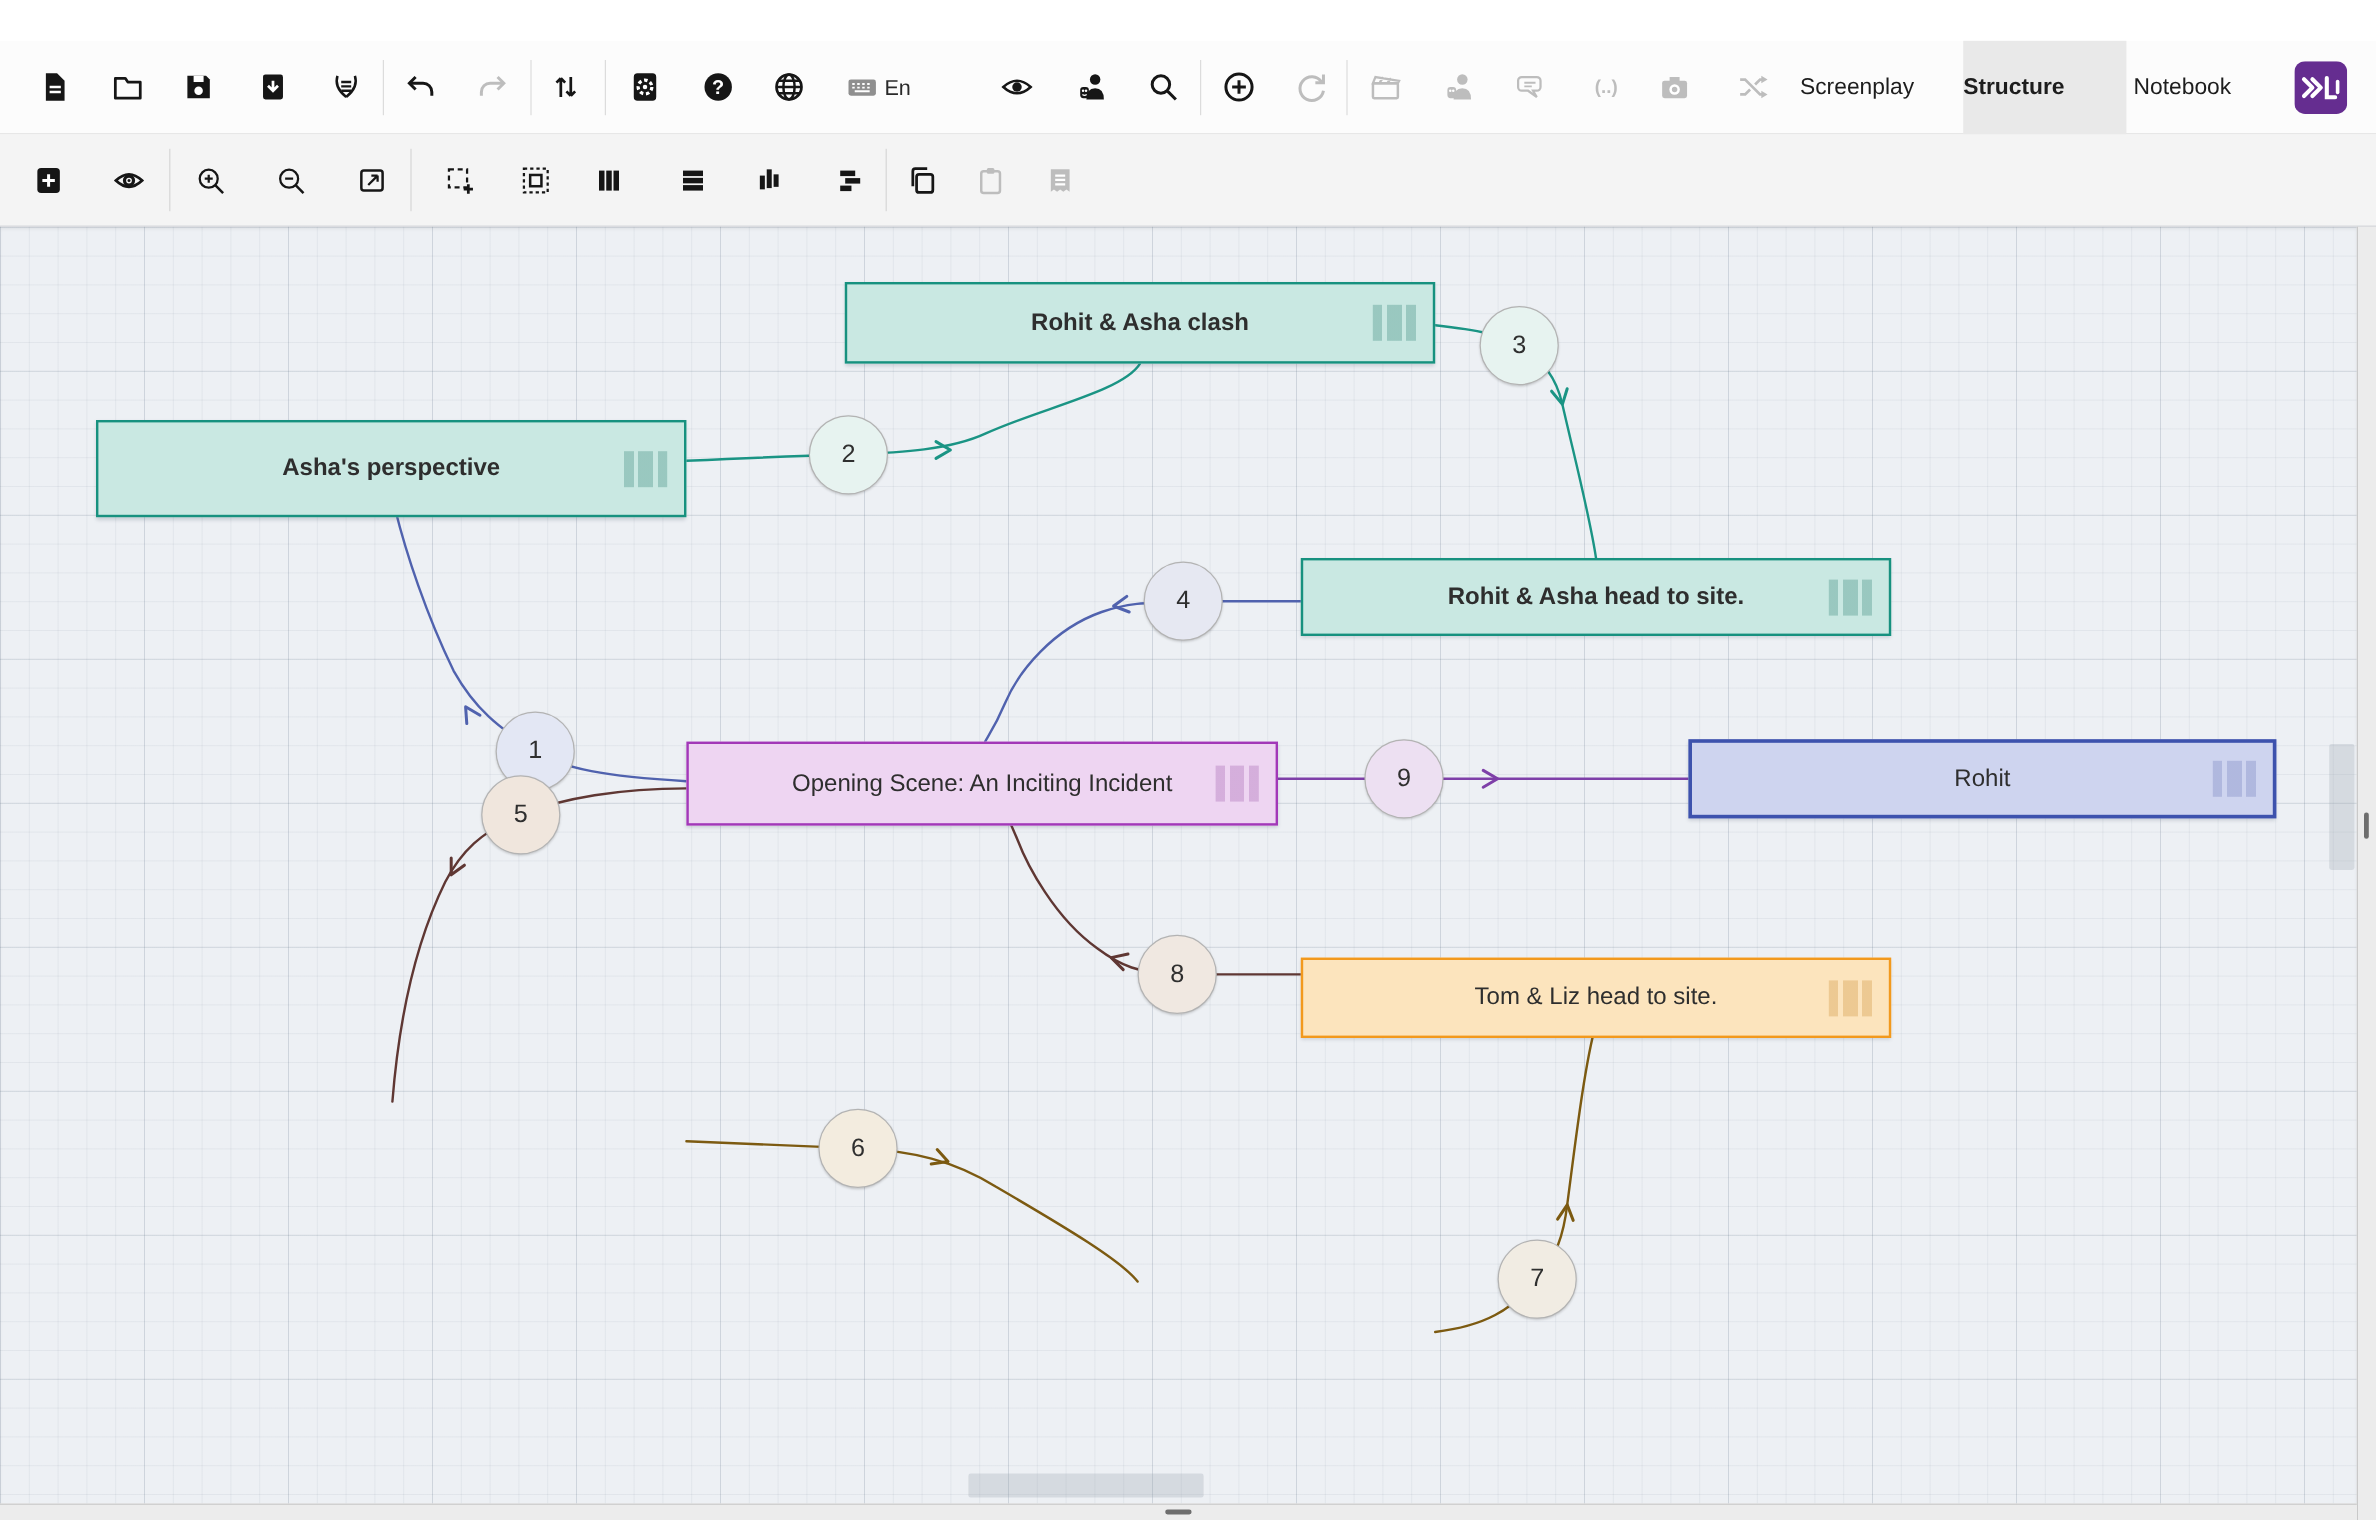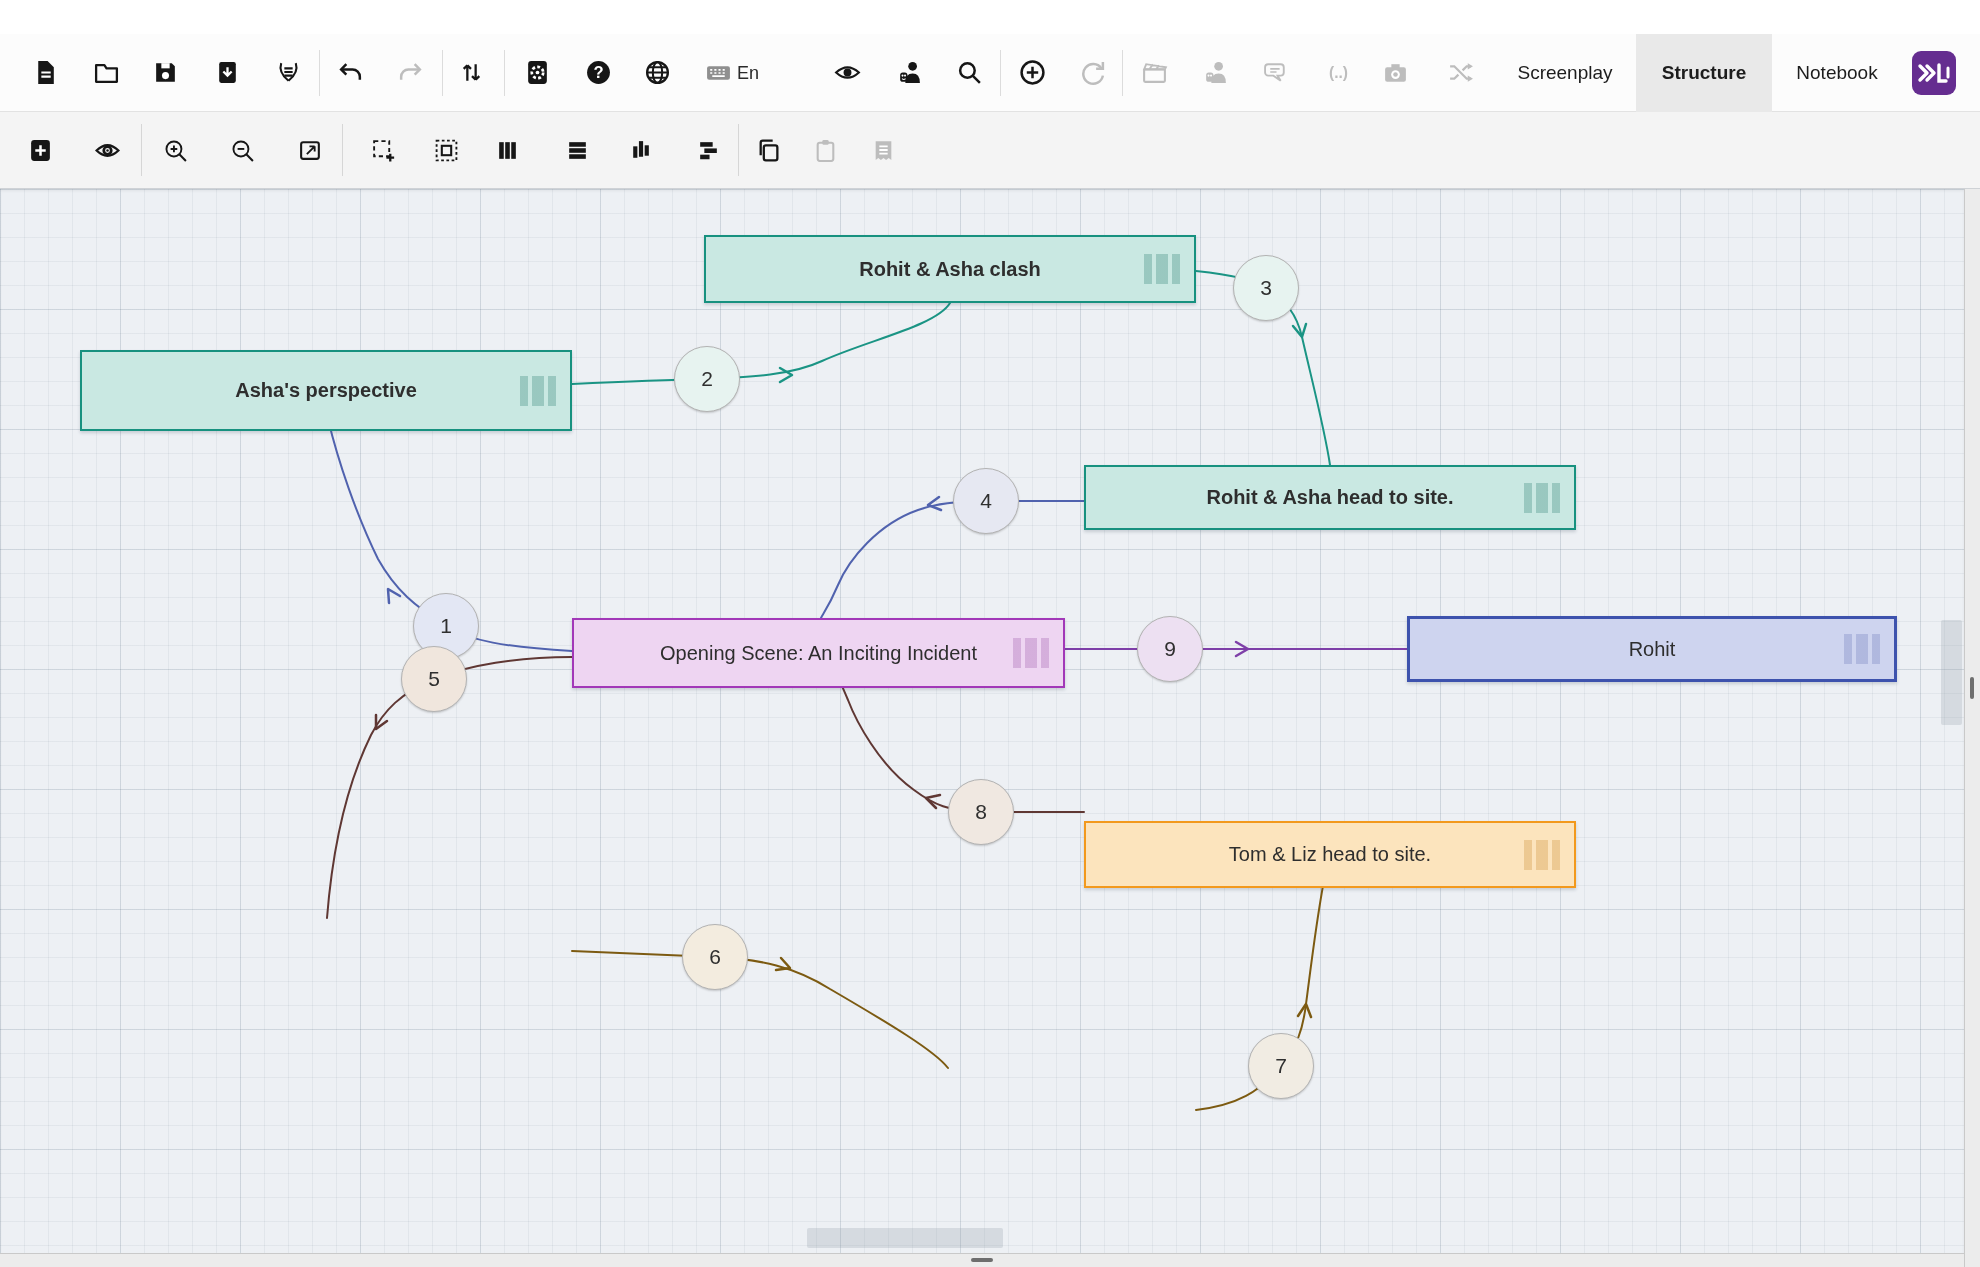--- a/index.html
+++ b/index.html
@@ -20,21 +20,21 @@
   #tb2{top:112px;height:77px;background:#f4f4f4;border-bottom:1px solid #cfd2d6;}
   .tb{position:absolute;top:50%;transform:translateY(-50%);width:40px;height:40px;
     display:flex;align-items:center;justify-content:center;color:#161616;cursor:pointer;}
   .tb svg{width:27px;height:27px;display:block;}
   #tb2 .tb svg{width:25px;height:25px;}
   .tb.disabled{color:#bdbdbd;}
   .tb.gray{color:#8f8f8f;}
   .sep{position:absolute;top:50%;transform:translateY(-50%);width:1px;height:46px;background:#dcdcdc;}
   #tb2 .sep{height:52px;background:#d6d6d6;}
   .lang-label{position:absolute;left:737px;top:0;height:78px;line-height:78px;font-size:18px;color:#2a2a2a;}
-  .tab{position:absolute;top:0;height:78px;line-height:78px;text-align:center;font-size:19px;color:#1d1d1d;cursor:pointer;}
+  .tab{position:absolute;top:0;height:78px;line-height:78px;font-size:19px;color:#1d1d1d;cursor:pointer;}
   .tab.active{background:#e9e9e9;font-weight:bold;}
   .logo{position:absolute;left:1912px;top:17px;width:44px;height:44px;cursor:pointer;}
   
   #canvas{position:absolute;left:0;top:189px;width:1964px;height:1064px;overflow:hidden;cursor:default;
     background-color:#edf0f4;
     background-image:
       linear-gradient(rgba(120,135,155,.18) 1px,transparent 1px),
       linear-gradient(90deg,rgba(120,135,155,.18) 1px,transparent 1px),
       linear-gradient(rgba(120,135,155,.10) 1px,transparent 1px),
       linear-gradient(90deg,rgba(120,135,155,.10) 1px,transparent 1px);
@@ -379,21 +379,21 @@
       <div class="scene-icon"></div>
     </div>
     <div class="node n-purple" style="left:572px;top:429px;width:493px;height:70px">
       <span>Opening Scene: An Inciting Incident</span>
       <div class="scene-icon"></div>
     </div>
     <div class="node n-indigo" style="left:1407px;top:427px;width:490px;height:66px">
       <span>Rohit</span>
       <div class="scene-icon"></div>
     </div>
-    <div class="node n-orange" style="left:1084px;top:632px;width:492px;height:67px">
+    <div class="node n-orange" style="left:1084px;top:609px;width:492px;height:67px">
       <span>Tom &amp; Liz head to site.</span>
       <div class="scene-icon"></div>
     </div>
 
     <div class="bubble b1" style="left:413px;top:404px">
         <span>1</span>
       </div>
     <div class="bubble b5" style="left:401px;top:457px">
         <span>5</span>
       </div>

